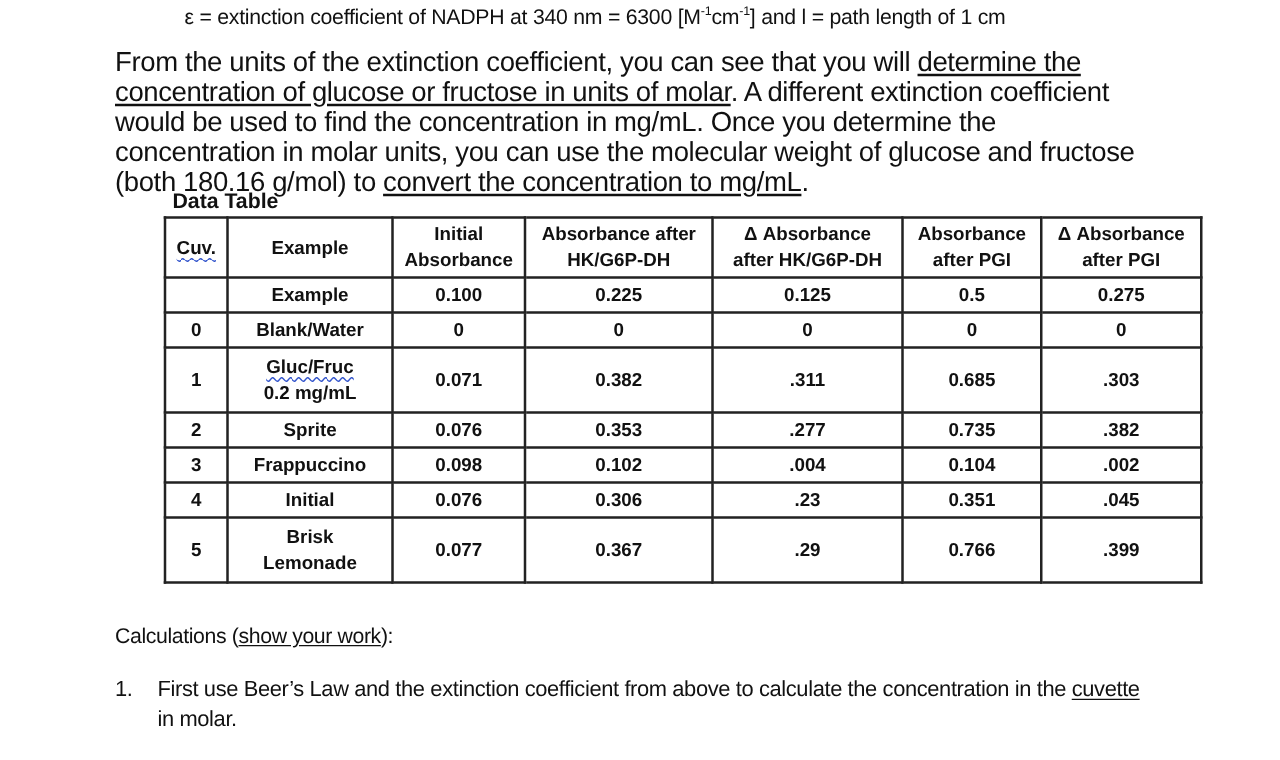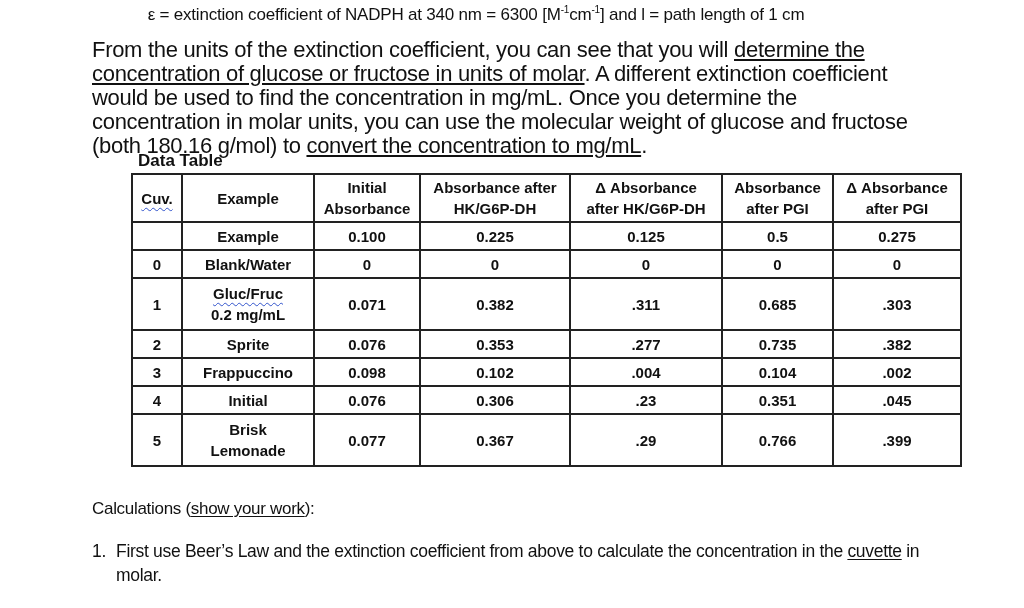--- a/index.html
+++ b/index.html
@@ -8,21 +8,21 @@
   .line1 sup{font-size:10px;}
   .para{position:absolute;top:38px;left:92px;width:830px;font-size:22px;line-height:24px;letter-spacing:-0.3px;}
   u{text-decoration:underline;text-underline-offset:2px;}
   .dt-title{position:absolute;top:151px;left:92px;font-size:17px;font-weight:bold;margin-left:46px;}
   table.data{position:absolute;top:173px;left:92px;border-collapse:collapse;font-size:15px;font-weight:bold;margin-left:39px;}
   table.data td{border:2px solid #222;text-align:center;padding:0 4px;line-height:21px;}
   .wavy-inline{text-decoration:underline wavy #3355cc;text-underline-offset:3px;text-decoration-thickness:1px;}
   .calc{position:absolute;top:499px;left:92px;font-size:17px;font-weight:normal;letter-spacing:-0.3px;}
   .item1{position:absolute;top:539px;left:92px;width:830px;font-size:17.5px;line-height:24px;letter-spacing:-0.3px;}
   .item1 .num{position:absolute;left:0;top:0;}
-  .item1 .txt{margin-left:24px;}
+  .item1 .txt{margin-left:34px;}
 </style>
 </head>
 <body>
 
 <div class="line1"><span>ε = extinction coefficient of NADPH at 340 nm = 6300 [M</span><sup>-1</sup><span>cm</span><sup>-1</sup><span>] and l = path length of 1 cm</span></div>
 
 <div class="para"><span>From the units of the extinction coefficient, you can see that you will </span><u>determine the concentration of glucose or fructose in units of molar</u><span>. A different extinction coefficient would be used to find the concentration in mg/mL. Once you determine the concentration in molar units, you can use the molecular weight of glucose and fructose (both 180.16 g/mol) to </span><u>convert the concentration to mg/mL</u><span>.</span></div>
 
 <div class="dt-title">Data Table</div>
 

